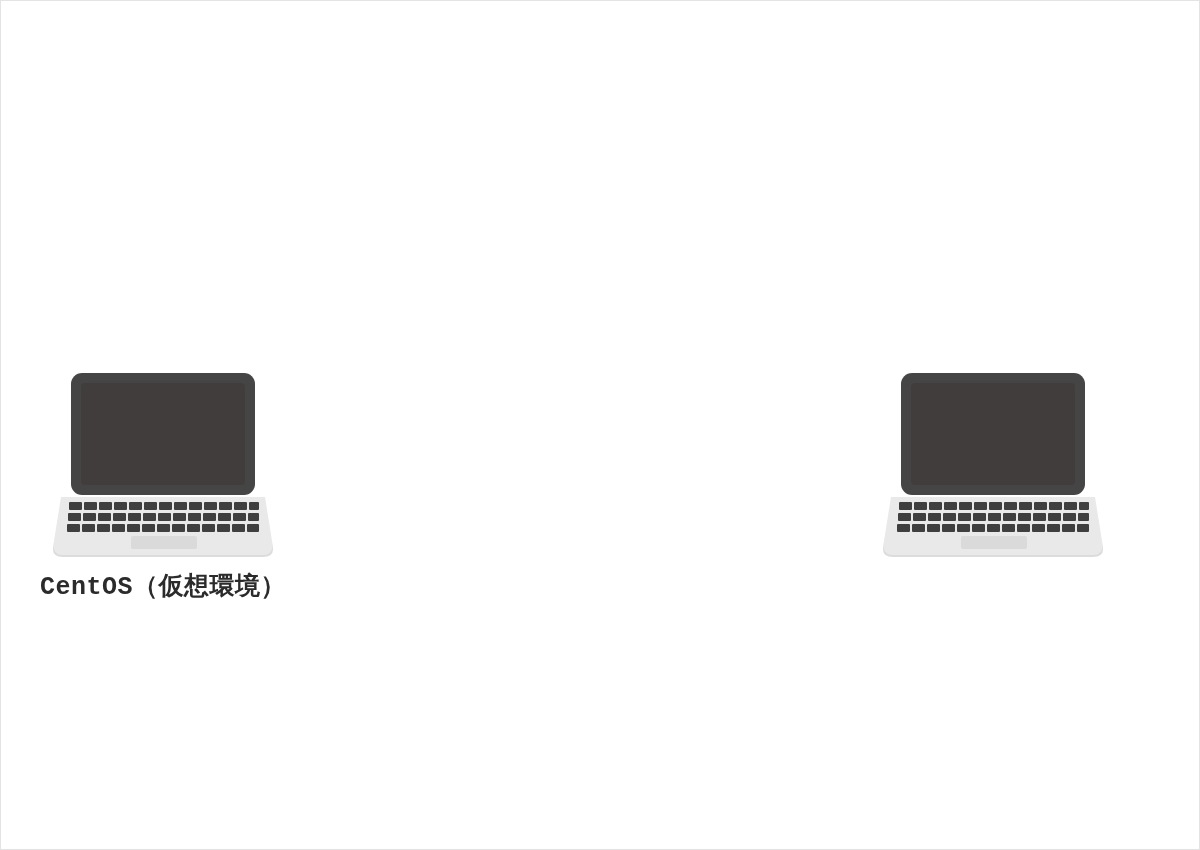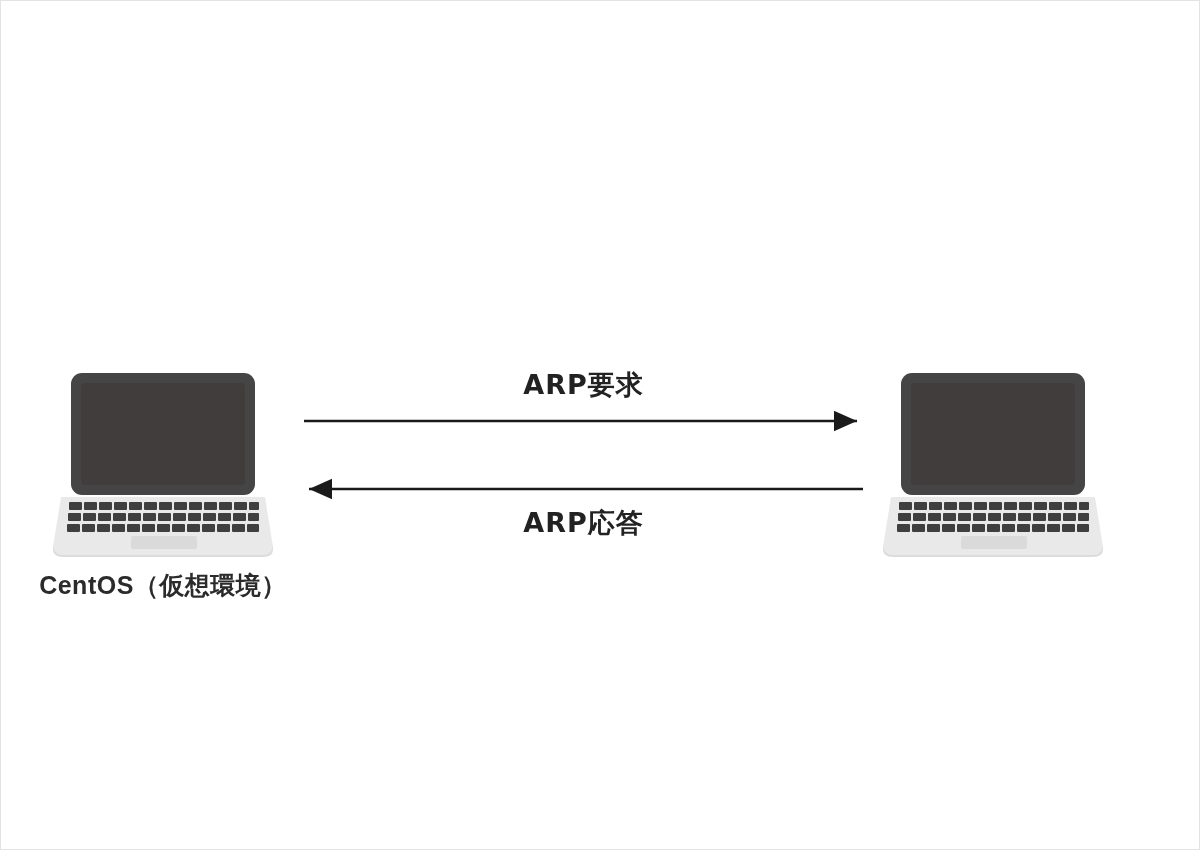--- a/index.html
+++ b/index.html
@@ -27,21 +27,21 @@
   .device-right { left: 882px; top: 370px; }
 
   .laptop-svg { display: block; width: 220px; height: 188px; }
 
   .device-label {
     position: absolute;
     top: 198px;
     left: 50%;
     transform: translateX(-50%);
     white-space: nowrap;
-    font-family: Liberation Sans, sans-serif;
+    font-family: Liberation Mono, monospace;
     font-size: 25px;
     font-weight: 700;
     letter-spacing: 0.5px;
     color: #2b2b2b;
   }
 
   
   .flow {
     position: absolute;
     left: 300px;
@@ -124,40 +124,20 @@
         <rect x="164" y="153" width="13" height="8" rx="1"></rect>
           <rect x="179" y="153" width="13" height="8" rx="1"></rect>
         <rect x="194" y="153" width="12" height="8" rx="1"></rect>
       </g>
 
       <rect x="78" y="165" width="66" height="13" rx="2" ry="2" fill="#dadada"></rect>
     </svg>
     <div class="device-label">CentOS（仮想環境）</div>
   </div>
 
-  <div class="flow">
-    <svg class="flow-svg" viewBox="0 0 565 190" xmlns="http://www.w3.org/2000/svg">
-      <defs>
-        <marker id="arrowRight" markerWidth="10" markerHeight="10" refX="9" refY="4" orient="auto" markerUnits="strokeWidth">
-          <path d="M0,0 L9,4 L0,8 z" fill="#1a1a1a"></path>
-        </marker>
-        <marker id="arrowLeft" markerWidth="10" markerHeight="10" refX="9" refY="4" orient="auto" markerUnits="strokeWidth">
-          <path d="M0,0 L9,4 L0,8 z" fill="#1a1a1a"></path>
-        </marker>
-      </defs>
-
-      <line x1="3" y1="60" x2="556" y2="60" stroke="#1a1a1a" stroke-width="2.6" marker-end="url(#arrowRight)"></line>
-
-      <line x1="562" y1="128" x2="8" y2="128" stroke="#1a1a1a" stroke-width="2.6" marker-end="url(#arrowLeft)"></line>
-    </svg>
-
-    <div class="flow-label flow-label-request">ARP要求</div>
-
-    <div class="flow-label flow-label-reply">ARP応答</div>
-  </div>
 
   <div class="device device-right">
     <svg class="laptop-svg" viewBox="0 0 220 188" xmlns="http://www.w3.org/2000/svg">
       <rect x="18" y="2" width="184" height="122" rx="11" ry="11" fill="#454545"></rect>
       <rect x="28" y="12" width="164" height="102" rx="4" ry="4" fill="#403d3c"></rect>
       <path d="M8 126 L212 126 L220 176 Q220 184 212 184 L8 184 Q0 184 0 176 Z" fill="#e9e9e9"></path>
       <path d="M0 172 Q0 184 10 184 L210 184 Q220 184 220 172 L220 178 Q220 186 210 186 L10 186 Q0 186 0 178 Z" fill="#dcdcdc"></path>
       <g fill="#3f3f3f">
         <rect x="16" y="131" width="13" height="8" rx="1"></rect>
           <rect x="31" y="131" width="13" height="8" rx="1"></rect>

